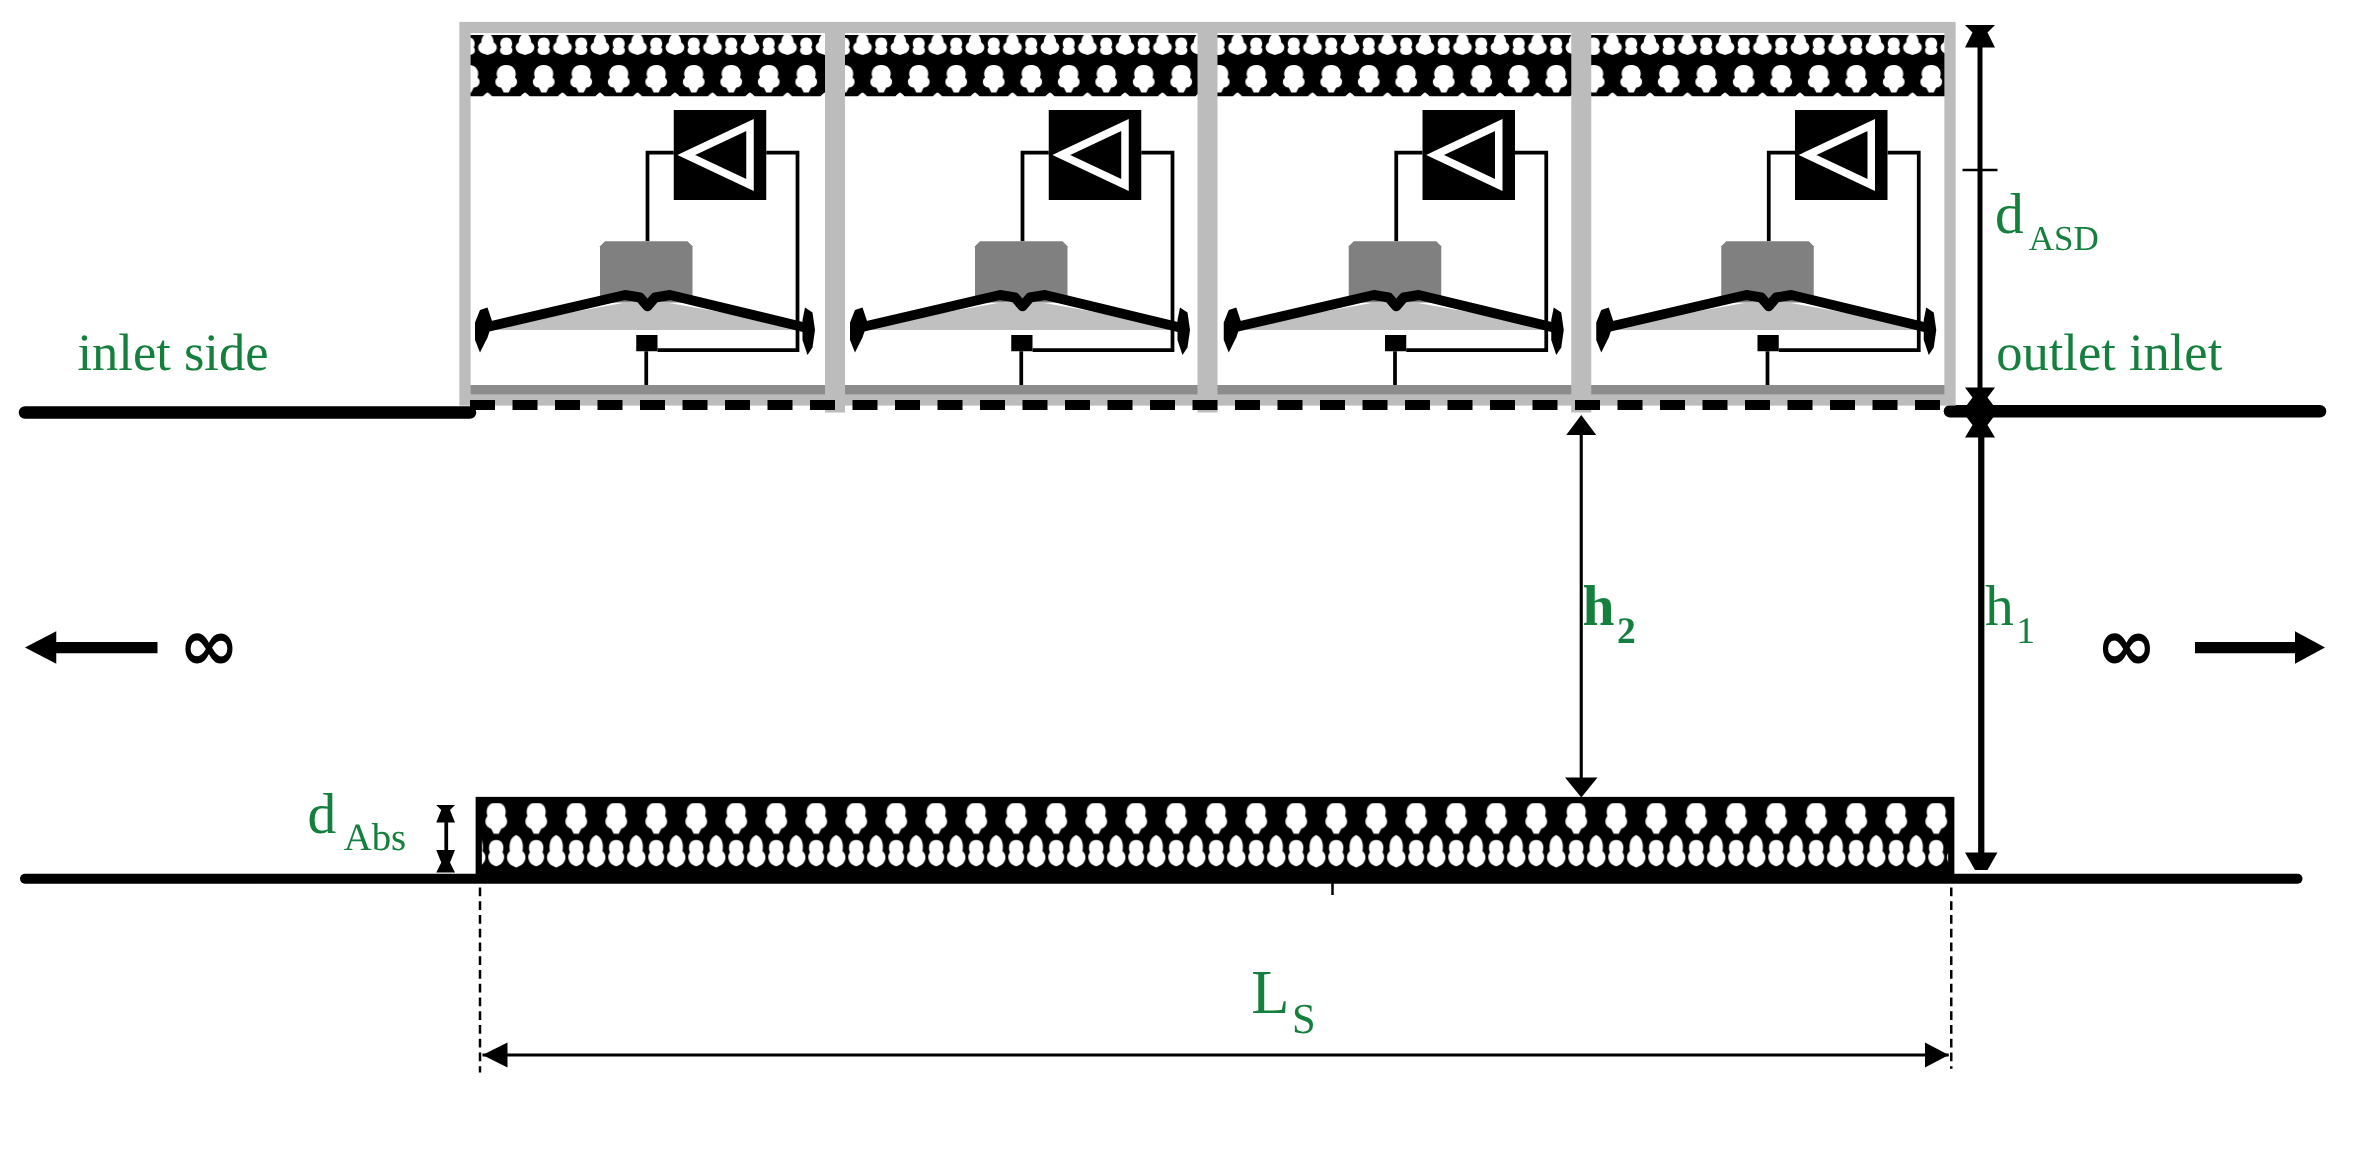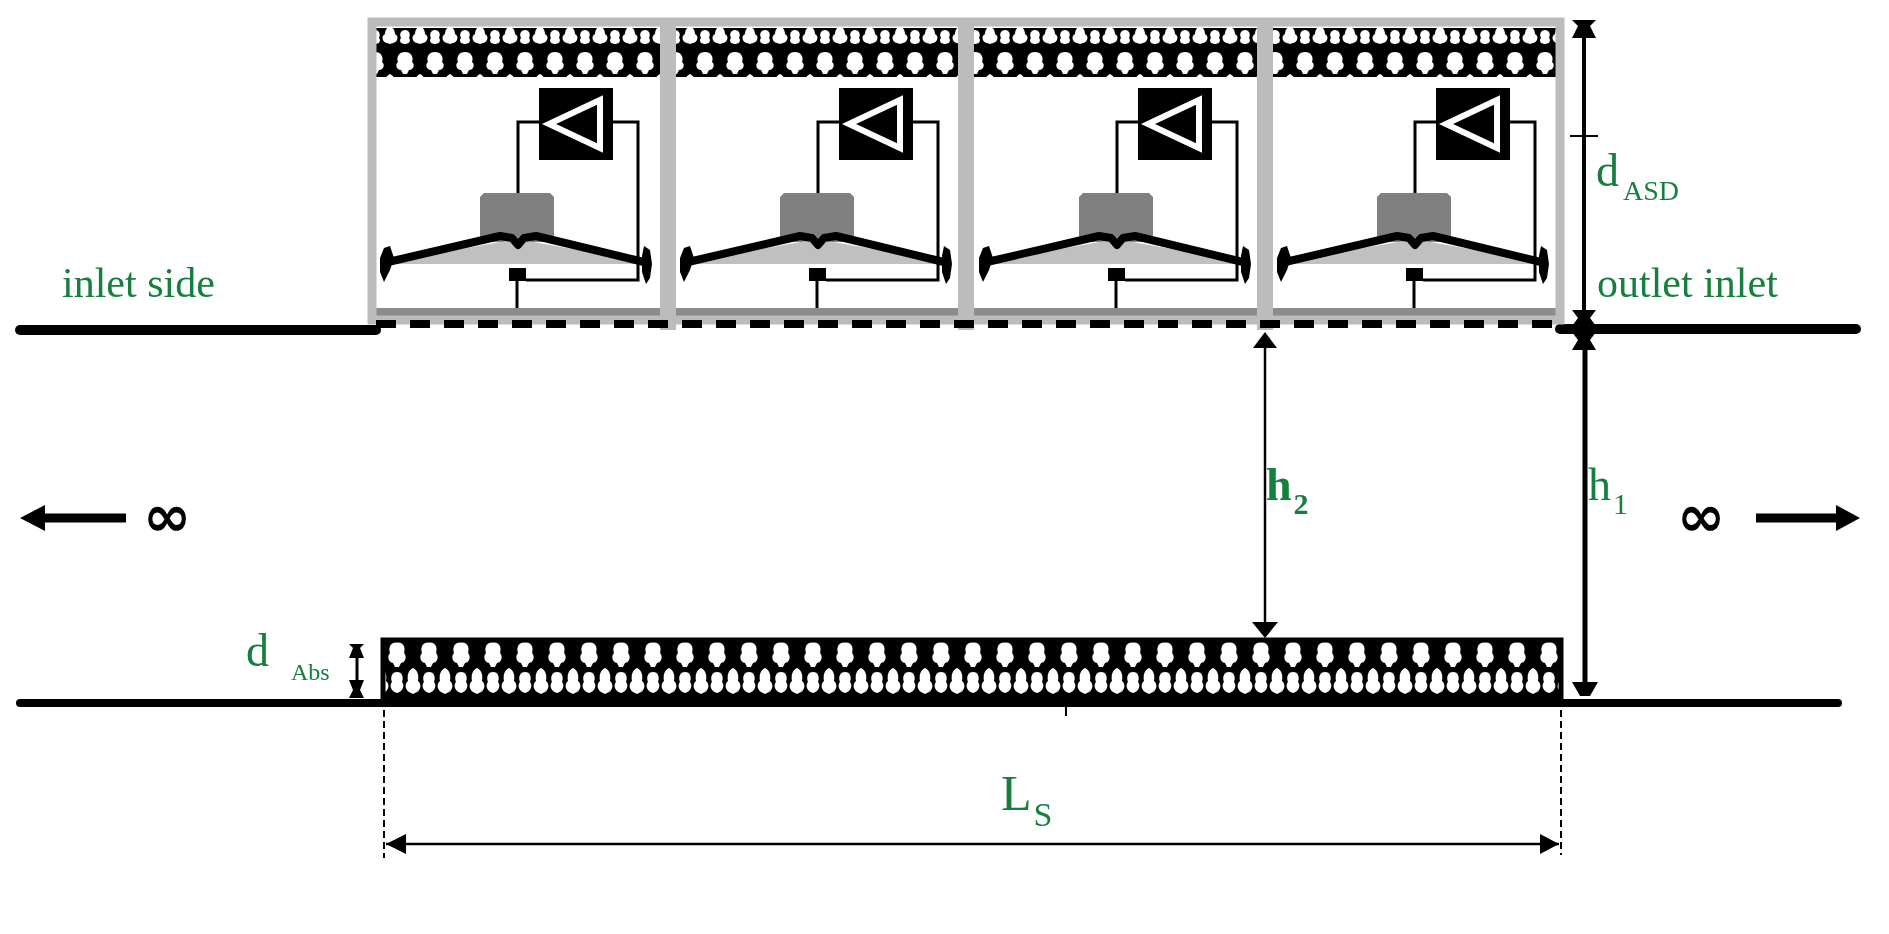--- a/index.html
+++ b/index.html
@@ -8,21 +8,21 @@
   .lbl {
     position: absolute;
     font-family: "Liberation Serif", "DejaVu Serif", serif;
     color: #15803d;
     white-space: nowrap;
     line-height: 1;
   }
   .lbl-side { font-size: 42px; }
   .lbl-sym { font-size: 46px; }
   .sub { font-size: 28px; position: relative; top: 14px; margin-left: 4px; }
-  .sub-small { font-size: 24px; position: relative; top: 14px; margin-left: 22px; }
+  .sub-small { font-size: 31px; position: relative; top: 14px; margin-left: 6px; }
   .sub-tight { font-size: 30px; position: relative; top: 14px; margin-left: 2px; }
   .inf { font-family: "DejaVu Sans", sans-serif; font-size: 58px; font-weight: bold; position: absolute; line-height: 1; }
 </style>
 </head>
 <body>
 
 <svg id="diagram" viewBox="0 0 1889 934" xmlns="http://www.w3.org/2000/svg">
   <defs>
     <pattern id="foam" patternUnits="userSpaceOnUse" width="30" height="48" x="0" y="0">
       <rect width="30" height="48" fill="#000"></rect>

